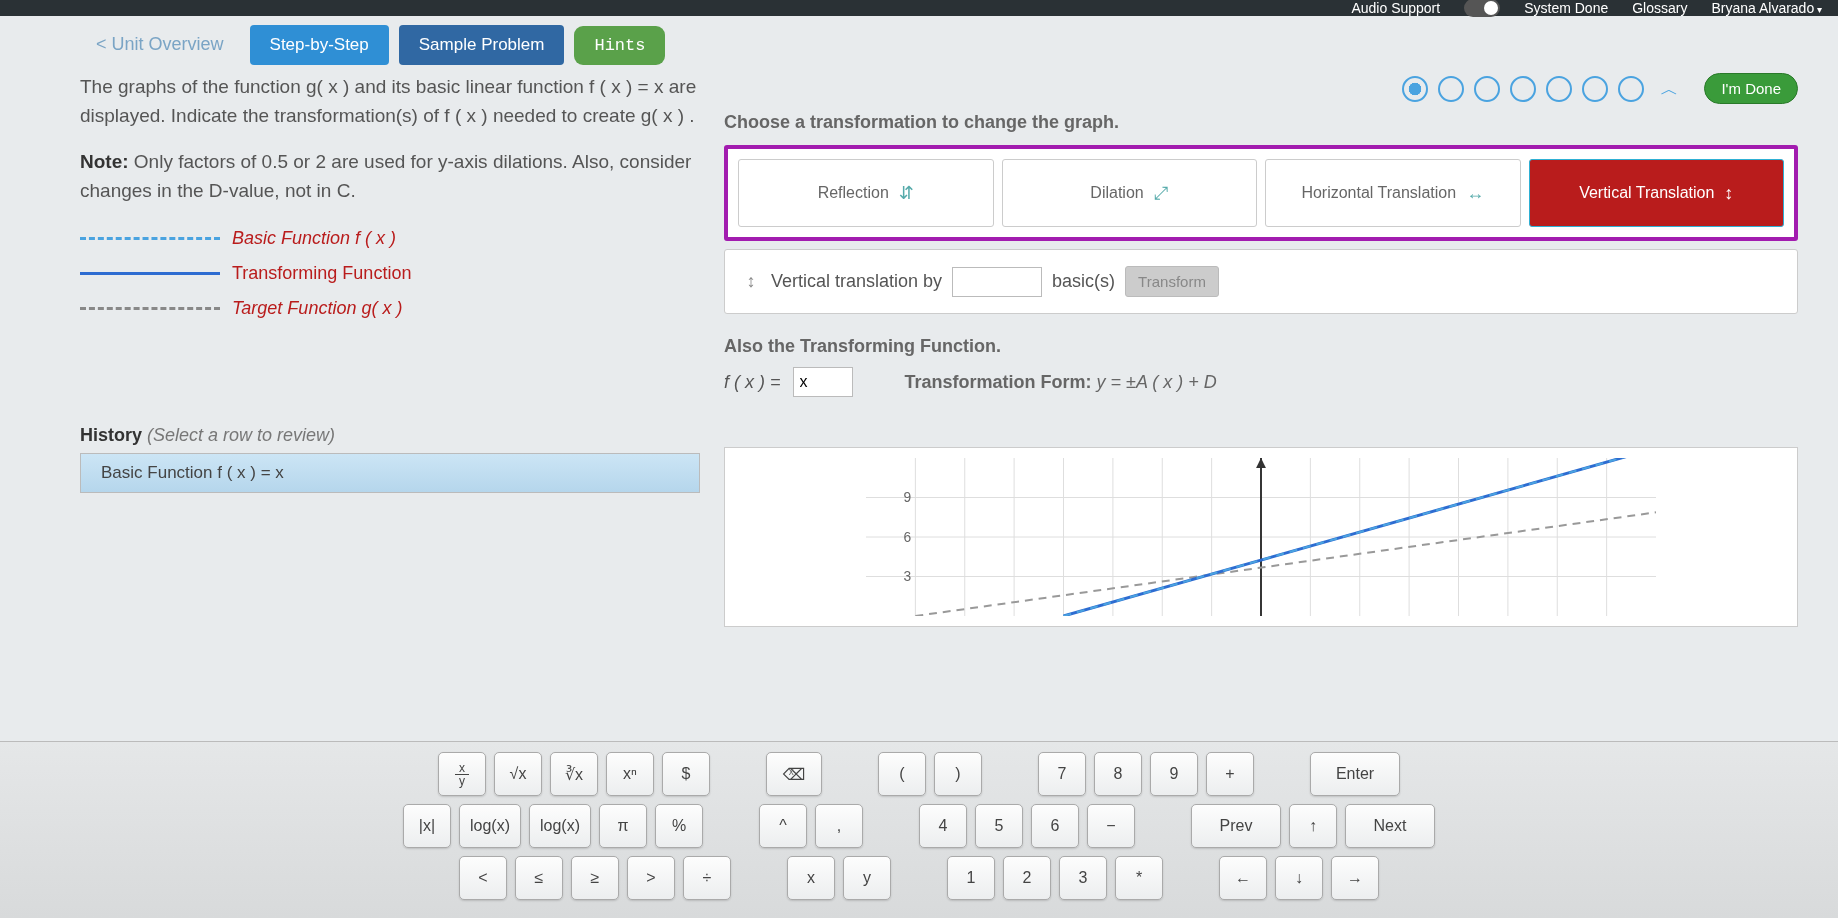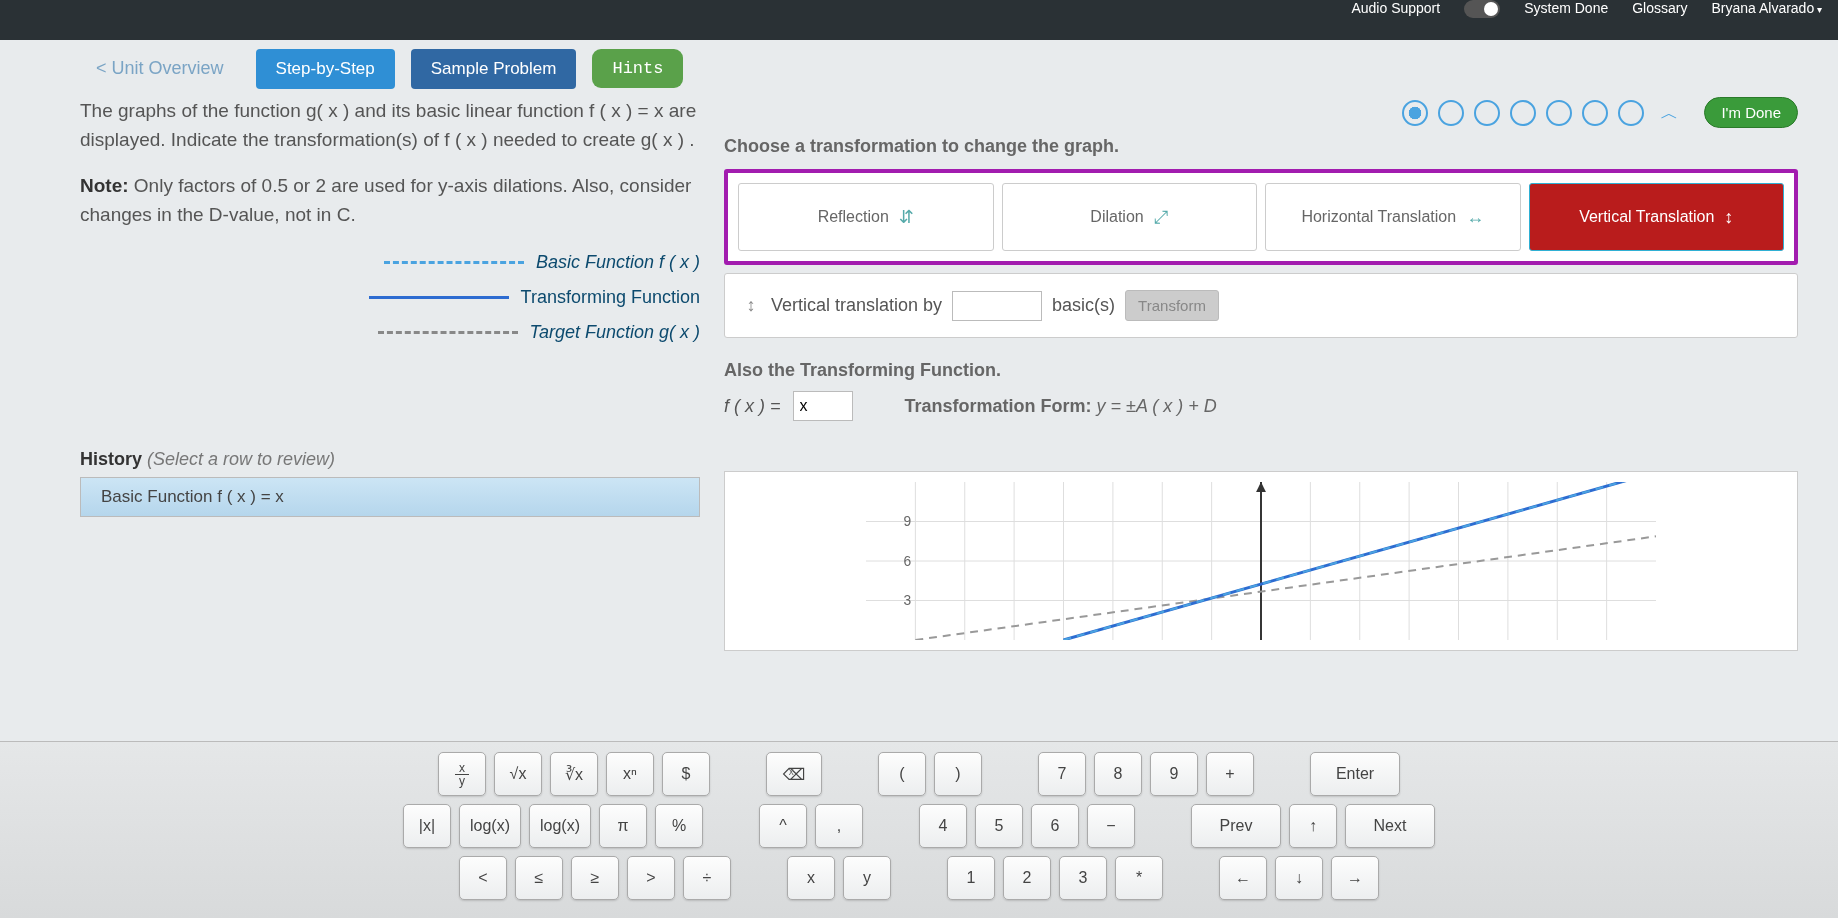--- a/index.html
+++ b/index.html
@@ -1,36 +1,36 @@
 <!DOCTYPE html>
 <html><head>
 <meta charset="utf-8">
 <style>
 * { box-sizing: border-box; margin: 0; padding: 0; font-family: -apple-system, BlinkMacSystemFont, "Segoe UI", Arial, sans-serif; }
 body { background: #e8ebed; width: 1838px; height: 918px; overflow: hidden; position: relative; }
 
-.topbar { background: #2a3135; height: 40px; display: flex; justify-content: flex-end; padding: 0 16px; gap: 24px; color: #fff; font-size: 14px; }
+.topbar { background: #2a3135; height: 16px; display: flex; justify-content: flex-end; align-items: center; padding: 0 16px; gap: 24px; color: #fff; font-size: 14px; }
 .topbar .toggle { width: 36px; height: 18px; background: #555; border-radius: 10px; position: relative; }
 .topbar .toggle::after { content: ''; position: absolute; right: 2px; top: 2px; width: 14px; height: 14px; border-radius: 50%; background: #fff; }
 .topbar a { color: #fff; text-decoration: none; cursor: pointer; }
 .user-dd::after { content: ' ▾'; font-size: 10px; }
 
-.tabrow { display: flex; align-items: center; gap: 16px; padding: 8px 0 0 80px; }
+.tabrow { display: flex; align-items: flex-end; gap: 10px; padding: 8px 0 0 80px; }
 .unit-link { color: #7aa4c5; font-size: 18px; padding: 10px 16px; cursor: pointer; }
 .tab { padding: 10px 20px; color: #fff; border-radius: 4px; font-size: 17px; cursor: pointer; }
 .tab.blue { background: #2f8fd5; }
 .tab.dblue { background: #3068a3; }
 .tab.green { background: #5aa14a; border-radius: 9px; font-family: Liberation Mono, monospace; }
 
 .main { display: flex; padding: 8px 40px 0 80px; gap: 24px; }
 .left-col { flex: 0 0 620px; color: #555; font-size: 19px; line-height: 1.5; }
 .prompt { margin-bottom: 18px; }
 .note { margin-bottom: 20px; }
 .note b { color: #333; }
-.legend-row { display: flex; align-items: center; gap: 12px; margin: 8px 0; font-size: 18px; color: #0c4a6e; justify-content: flex-end; }
+.legend-row { display: flex; align-items: center; gap: 12px; margin: 8px 0; font-size: 18px; color: #b91c1c; }
 .legend-line { width: 140px; height: 0; border-top: 3px dashed #4aa3e0; }
 .legend-line.solid { border-top: 3px solid #2d6cd1; }
 .legend-line.gray { border-top: 3px dashed #888; }
 .fx { font-style: italic; }
 
 .history-hdr { margin-top: 100px; font-size: 18px; }
 .history-hdr b { font-weight: bold; color: #333; }
 .history-hint { font-style: italic; color: #777; }
 .history-box { border: 1px solid #bbb; background: #fff; margin-top: 4px; }
 .history-row { background: linear-gradient(#cce5f5, #b5d6ec); padding: 6px 20px; font-size: 17px; color: #444; cursor: pointer; }

